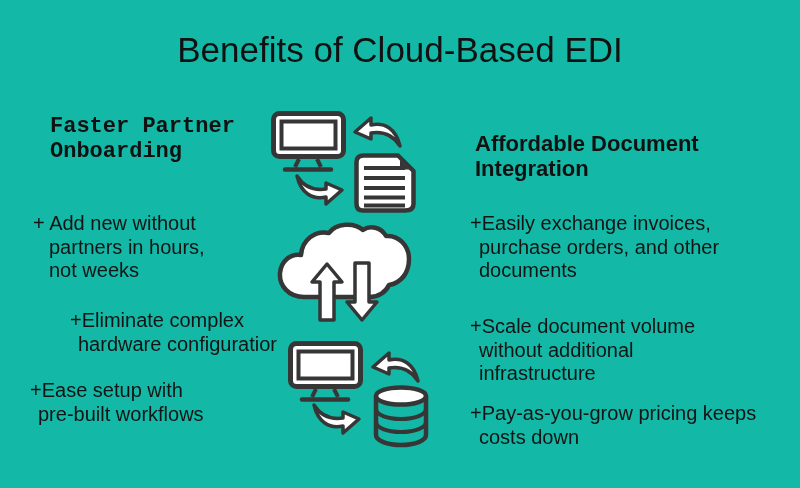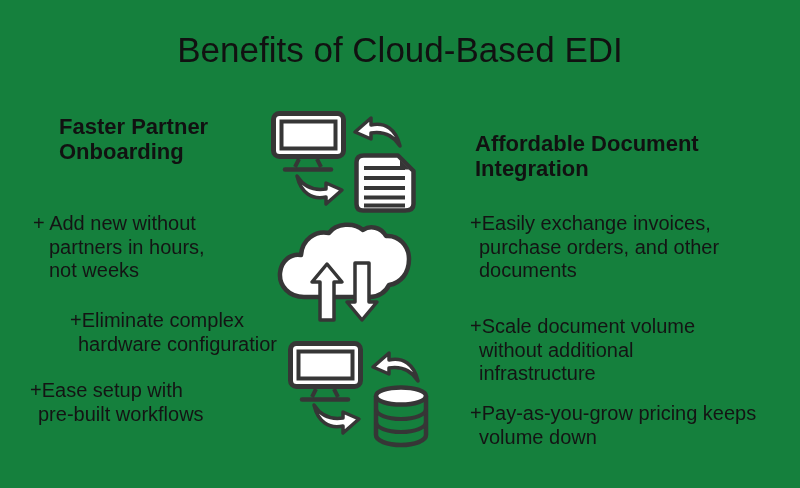--- a/index.html
+++ b/index.html
@@ -1,28 +1,28 @@
 <!DOCTYPE html>
 <html><head>
 <meta charset="utf-8">
 <style>
   html,body{margin:0;padding:0;background:#fff;}
   #canvas{
-    position:relative;width:800px;height:488px;background:#15803d;overflow:hidden;
+    position:relative;width:800px;height:488px;background:#14b8a6;overflow:hidden;
     font-family:"Liberation Sans", sans-serif;color:#0d0d0d;
   }
   .abs{position:absolute;}
   #title{
     top:30px;left:0;width:800px;text-align:center;
     font-size:35px;font-weight:400;letter-spacing:0;color:#111;
   }
   .col-heading{
     font-size:22px;font-weight:700;line-height:25px;white-space:pre-line;color:#111;
   }
-  #left-heading{left:59px;top:114px;width:260px;}
+  #left-heading{left:50px;top:114px;width:260px;font-family:Liberation Mono, monospace;}
   #right-heading{left:475px;top:112px;width:320px;margin-top:19px;}
   .bullet{
     font-size:20px;line-height:23.5px;white-space:pre-line;color:#141414;
   }
   #l-b1{left:33px;top:212px;width:250px;padding-left:16px;text-indent:-16px;}
   #l-b2{left:30px;top:309px;width:250px;padding-left:8px;text-indent:-8px;margin-left:40px;}
   #l-b3{left:30px;top:379px;width:250px;padding-left:8px;text-indent:-8px;}
   #r-b1{left:470px;top:212px;width:320px;padding-left:9px;text-indent:-9px;}
   #r-b2{left:470px;top:295px;width:320px;padding-left:9px;text-indent:-9px;margin-top:20px;}
   #r-b3{left:470px;top:402px;width:320px;padding-left:9px;text-indent:-9px;}
@@ -53,21 +53,21 @@
   <div>
     <div id="right-heading" class="abs col-heading">Affordable Document
 Integration</div>
     <div id="r-b1" class="abs bullet">+Easily exchange invoices,
 purchase orders, and other
 documents</div>
     <div id="r-b2" class="abs bullet">+Scale document volume
 without additional
 infrastructure</div>
     <div id="r-b3" class="abs bullet">+Pay-as-you-grow pricing keeps
-volume down</div>
+costs down</div>
   </div>
 
   <div>
 
     <svg id="icon-exchange-doc" class="abs" width="150" height="112" viewBox="0 0 150 112">
       <g transform="translate(1,5)">
         <rect x="2.5" y="2.5" width="70" height="43" rx="6" fill="#fff" stroke="#363636" stroke-width="5"></rect>
         <rect x="10.5" y="10.5" width="54" height="27" fill="#fff" stroke="#363636" stroke-width="4"></rect>
         <path d="M28,48 L24,56 M46,48 L50,56" stroke="#363636" stroke-width="4" fill="none"></path>
         <path d="M14,58.5 L60,58.5" stroke="#363636" stroke-width="4.5" fill="none" stroke-linecap="round"></path>

